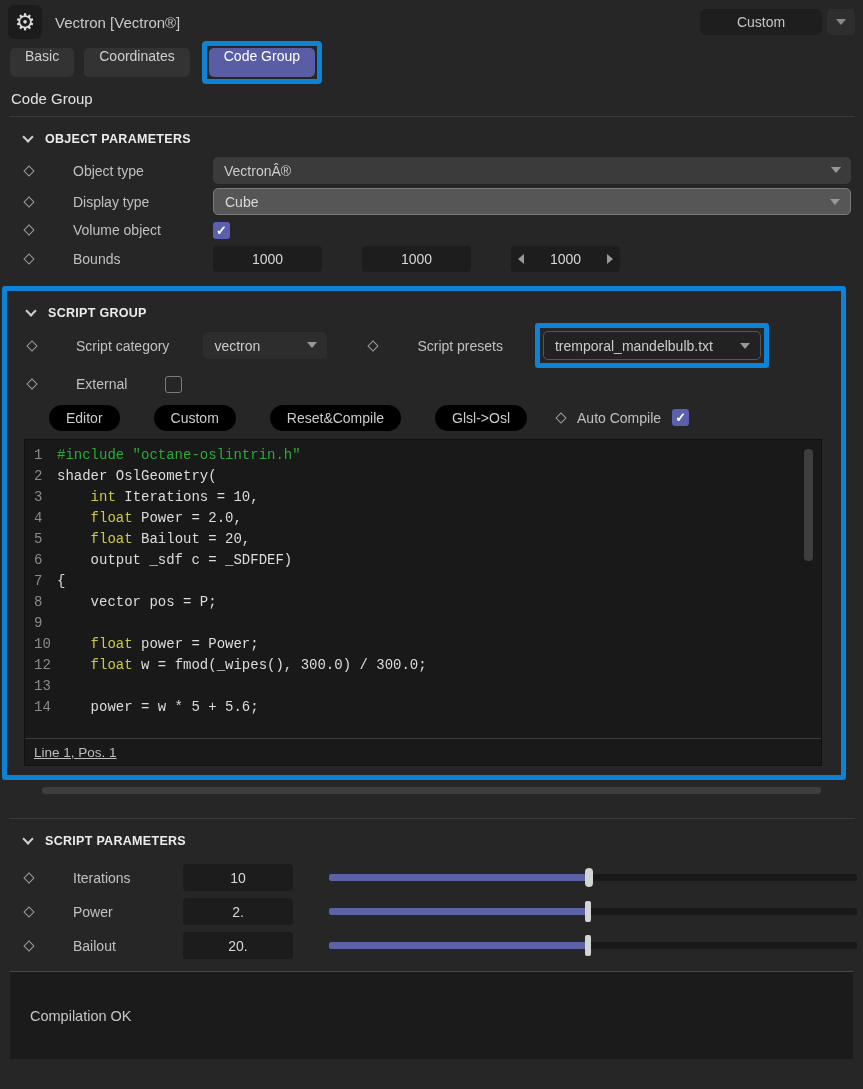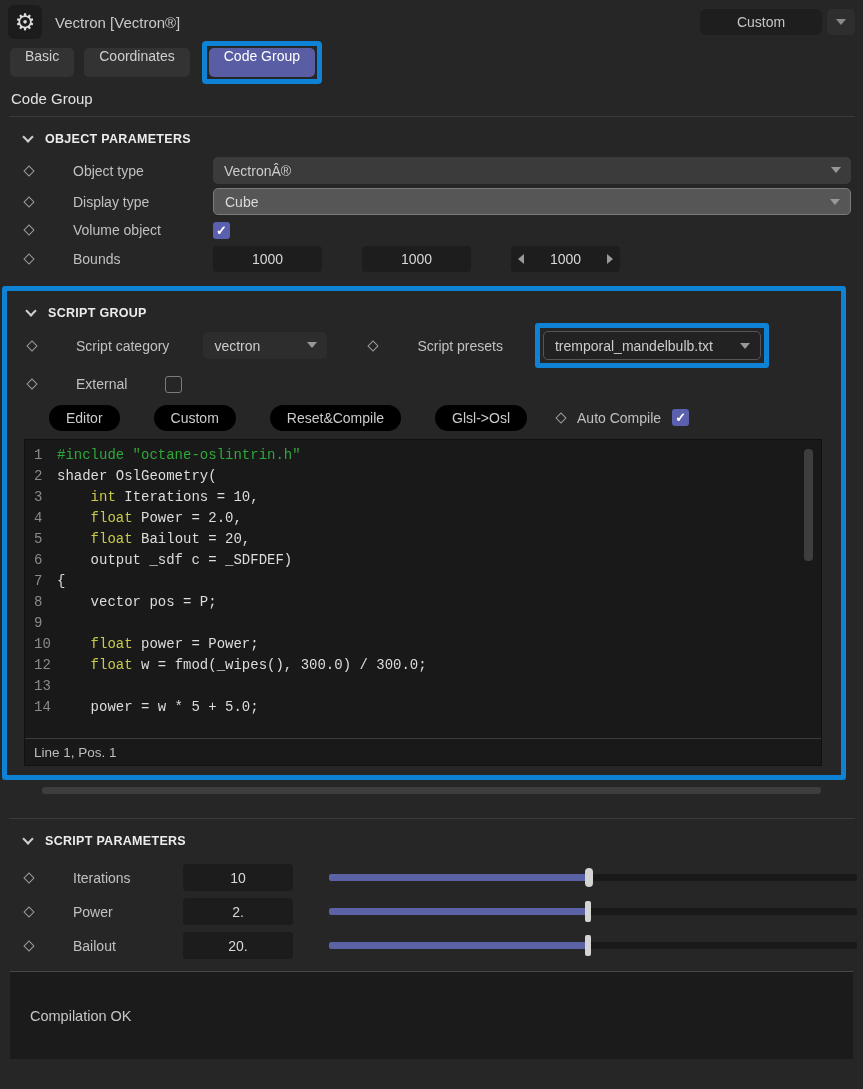--- a/index.html
+++ b/index.html
@@ -73,21 +73,21 @@
   .code-line { display:flex; height:21px; line-height:21px;
     font-family:"Liberation Mono", monospace; font-size:14px; }
   .ln { width:32px; padding-left:9px; color:#8a8a8a; flex:none; }
   .code-text { white-space:pre; }
   .tok-preproc { color:#2fa83a; }
   .tok-kw { color:#c9c94a; }
   .tok-plain { color:#dcdcdc; }
   .vscroll-thumb { position:absolute; top:9px; right:8px; width:9px; height:112px;
     background:#3e3e3e; border-radius:4px; }
   .statusbar { border-top:1px solid #3c3c3c; height:27px; display:flex; align-items:center;
-    padding-left:9px; color:#bdbdbd; font-size:13.5px; }
+    padding-left:9px; color:#bdbdbd; font-size:13.5px;text-decoration:underline; }
   .hscroll { height:7px; background:#3e3e3e; border-radius:3px; margin:7px 42px 0 42px; }
   
   .pvalue { width:110px; height:27px; background:#1c1c1c; border-radius:4px; color:#d8d8d8;
     font-size:14px; display:flex; align-items:center; justify-content:center; flex:none; margin-left:4px; }
   .slider { flex:1; height:7px; background:#191919; position:relative; margin-left:8px; border-radius:2px; }
   .slider .fill { height:7px; background:#5b62a5; border-radius:2px; }
   .slider .handle { position:absolute; top:-7px; width:6px; height:21px; background:#d4d4d4;
     border-radius:2px; }
   .slider.pill-handle .handle { width:8px; height:19px; top:-6px; border-radius:4px; }
   
@@ -271,21 +271,21 @@
           <div class="code-line">
             <span class="ln">12</span>
             <span class="code-text"><span class="tok-plain">    </span><span class="tok-kw">float</span><span class="tok-plain"> w = fmod(_wipes(), 300.0) / 300.0;</span></span>
           </div>
           <div class="code-line">
             <span class="ln">13</span>
             <span class="code-text"></span>
           </div>
           <div class="code-line">
             <span class="ln">14</span>
-            <span class="code-text"><span class="tok-plain">    power = w * 5 + 5.0;</span></span>
+            <span class="code-text"><span class="tok-plain">    power = w * 5 + 5.6;</span></span>
           </div>
         </div>
       <div class="vscroll-thumb"></div>
     </div>
     <div class="statusbar">
       <span>Line 1, Pos. 1</span>
     </div>
   </div>
 </div>
 

